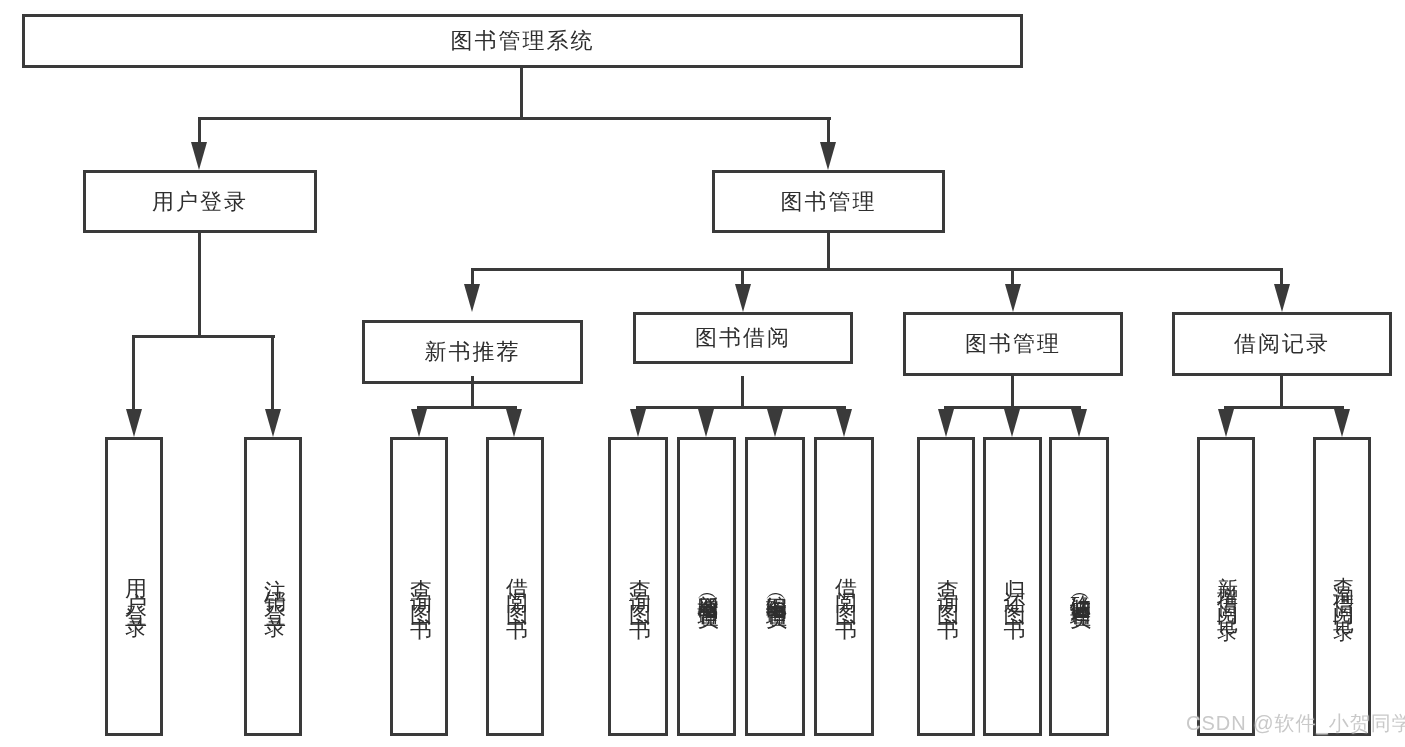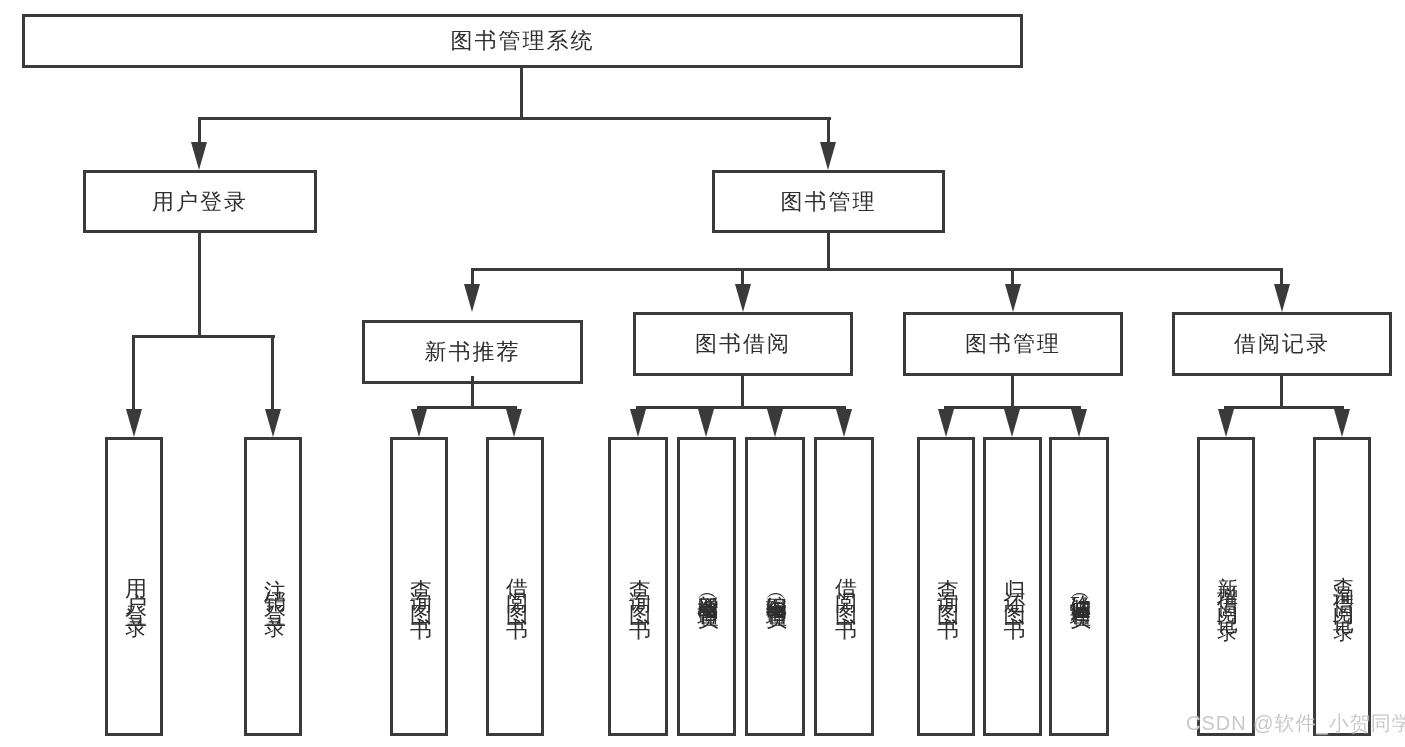--- a/index.html
+++ b/index.html
@@ -68,21 +68,21 @@
   <div class="vline" style="left:1011px;top:270px;height:16px"></div>
   <div class="vline" style="left:1280px;top:270px;height:16px"></div>
   <div class="arr" style="left:464px;top:284px"></div>
   <div class="arr" style="left:735px;top:284px"></div>
   <div class="arr" style="left:1005px;top:284px"></div>
   <div class="arr" style="left:1274px;top:284px"></div>
 
   <div class="box hbox" style="left:362px;top:320px;width:221px;height:64px">
     <span>新书推荐</span>
   </div>
-  <div class="box hbox" style="left:633px;top:312px;width:220px;height:64px">
+  <div class="box hbox" style="left:633px;top:312px;width:220px;height:52px">
     <span>图书借阅</span>
   </div>
   <div class="box hbox" style="left:903px;top:312px;width:220px;height:64px">
     <span>图书管理</span>
   </div>
   <div class="box hbox" style="left:1172px;top:312px;width:220px;height:64px">
     <span>借阅记录</span>
   </div>
 
   <div class="vline" style="left:471px;top:376px;height:31px"></div>

